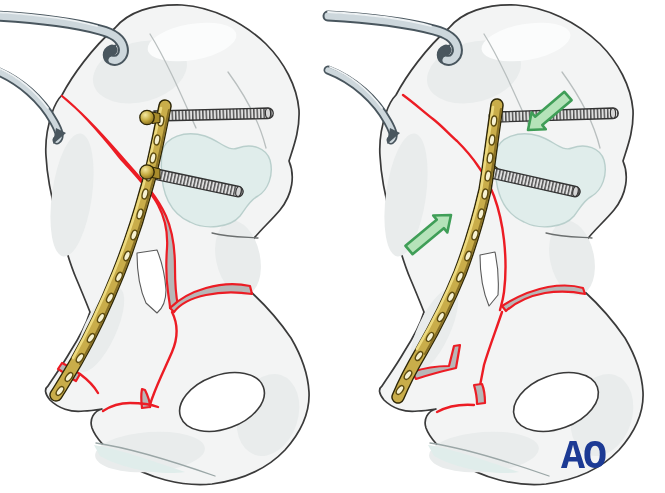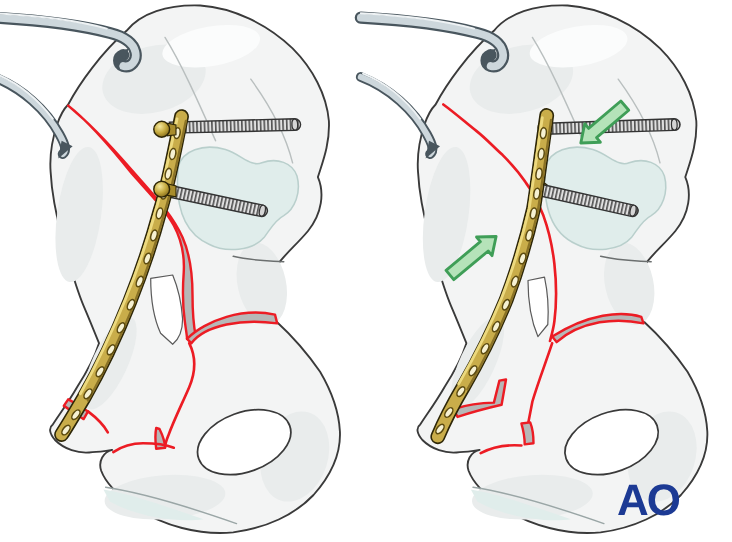--- a/index.html
+++ b/index.html
@@ -1,17 +1,17 @@
 <!DOCTYPE html>
 <html style="--background: #ffffff; --bone-fill: #f3f4f4; --bone-shade: #e9ecec; --bone-outline: #3a3a3a; --cartilage-blue: #e0edeb; --fracture-red: #ec1c24; --gap-gray: #b7b7b7; --plate-gold: #c9ad4a; --plate-gold-light: #ecd97e; --plate-gold-dark: #8a7226; --screw-steel: #e0e0e0; --instrument-steel: #cdd7dc; --instrument-dark: #49565e; --arrow-green-fill: #b5e3b9; --arrow-green-stroke: #3f9e57; --logo-blue: #1c3a94;"><head>
 <meta charset="utf-8">
 <style>
   html,body{margin:0;padding:0;background:#fff;}
   .stage{position:relative;width:665px;height:493px;background:var(--background,#fff);overflow:hidden;
-         font-family:Liberation Sans, sans-serif;}
+         font-family:Liberation Mono, monospace;}
   svg{display:block}
   .bone{fill:var(--bone-fill);stroke:var(--bone-outline);stroke-width:1.7;stroke-linejoin:round}
   .shade{fill:var(--bone-shade);stroke:none}
   .hilite{fill:#fbfcfc;stroke:none}
   .contour{fill:none;stroke:#b9bfbf;stroke-width:1.3;stroke-linecap:round}
   .contour-dark{fill:none;stroke:#6b6f6f;stroke-width:1.3;stroke-linecap:round}
   .cartilage{fill:var(--cartilage-blue);stroke:#b9cfcc;stroke-width:1.4}
   .foramen{fill:#fff;stroke:var(--bone-outline);stroke-width:1.6}
   .notch{fill:#fff;stroke:#5a5a5a;stroke-width:1.1;stroke-linejoin:round}
   .fx-line{fill:none;stroke:var(--fracture-red);stroke-width:2.4;stroke-linecap:round}

